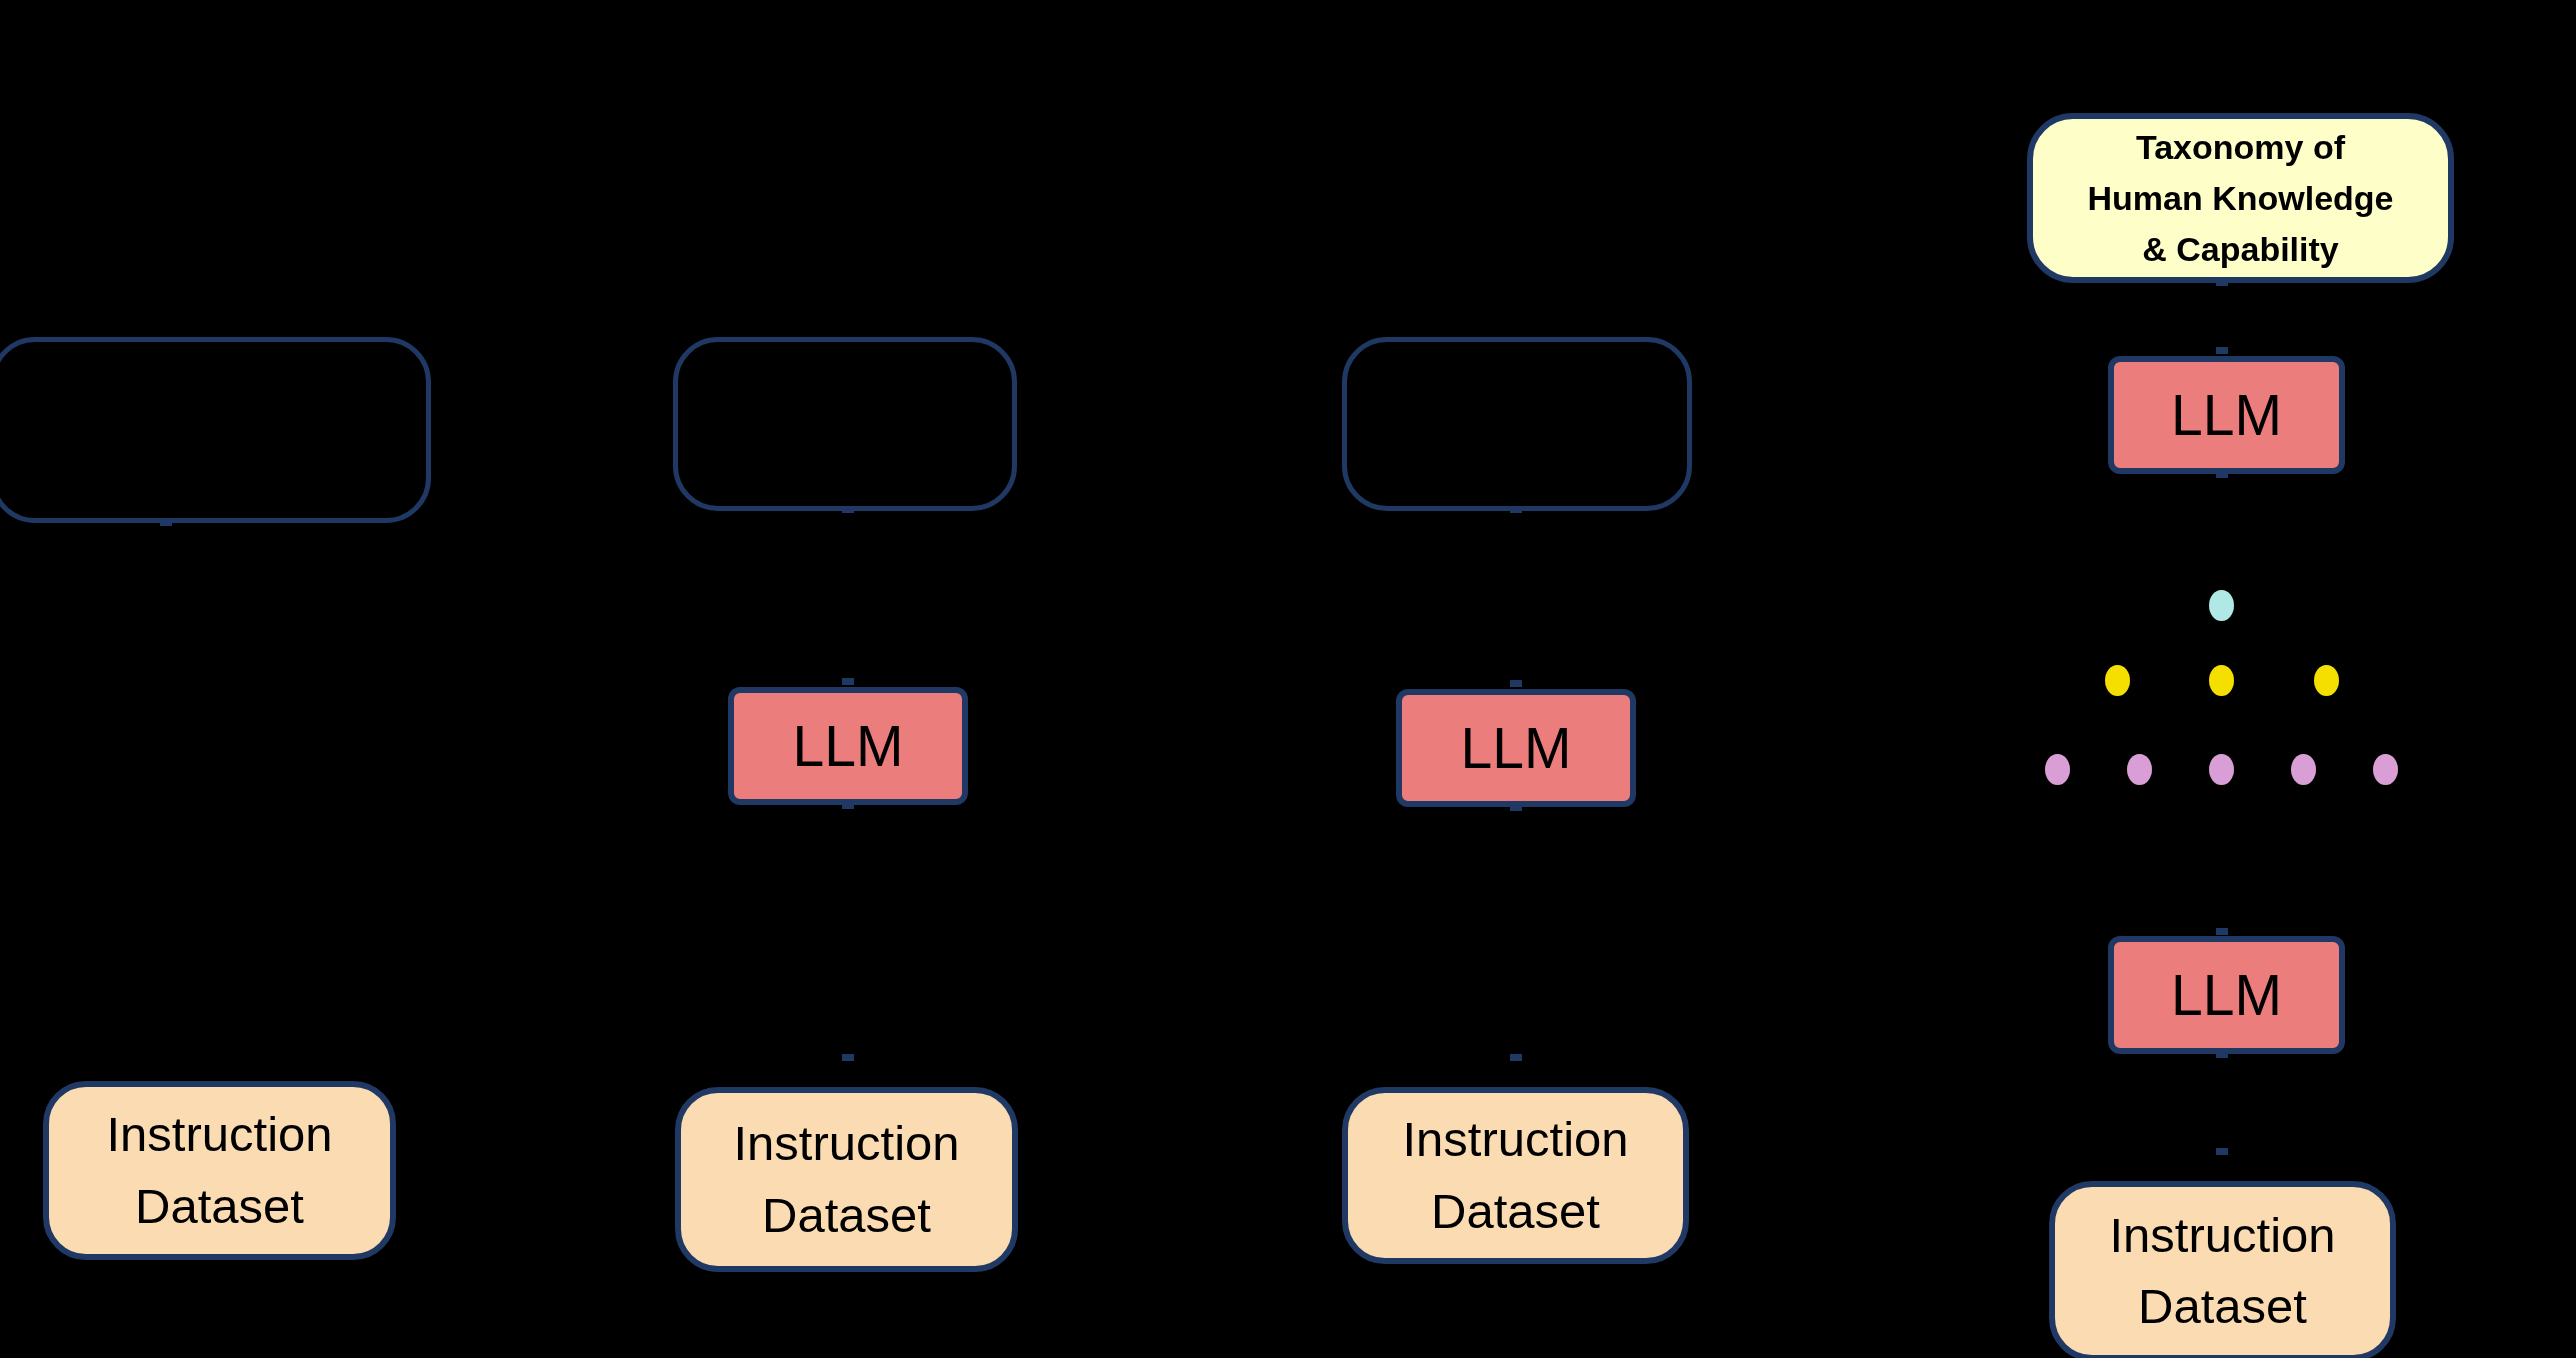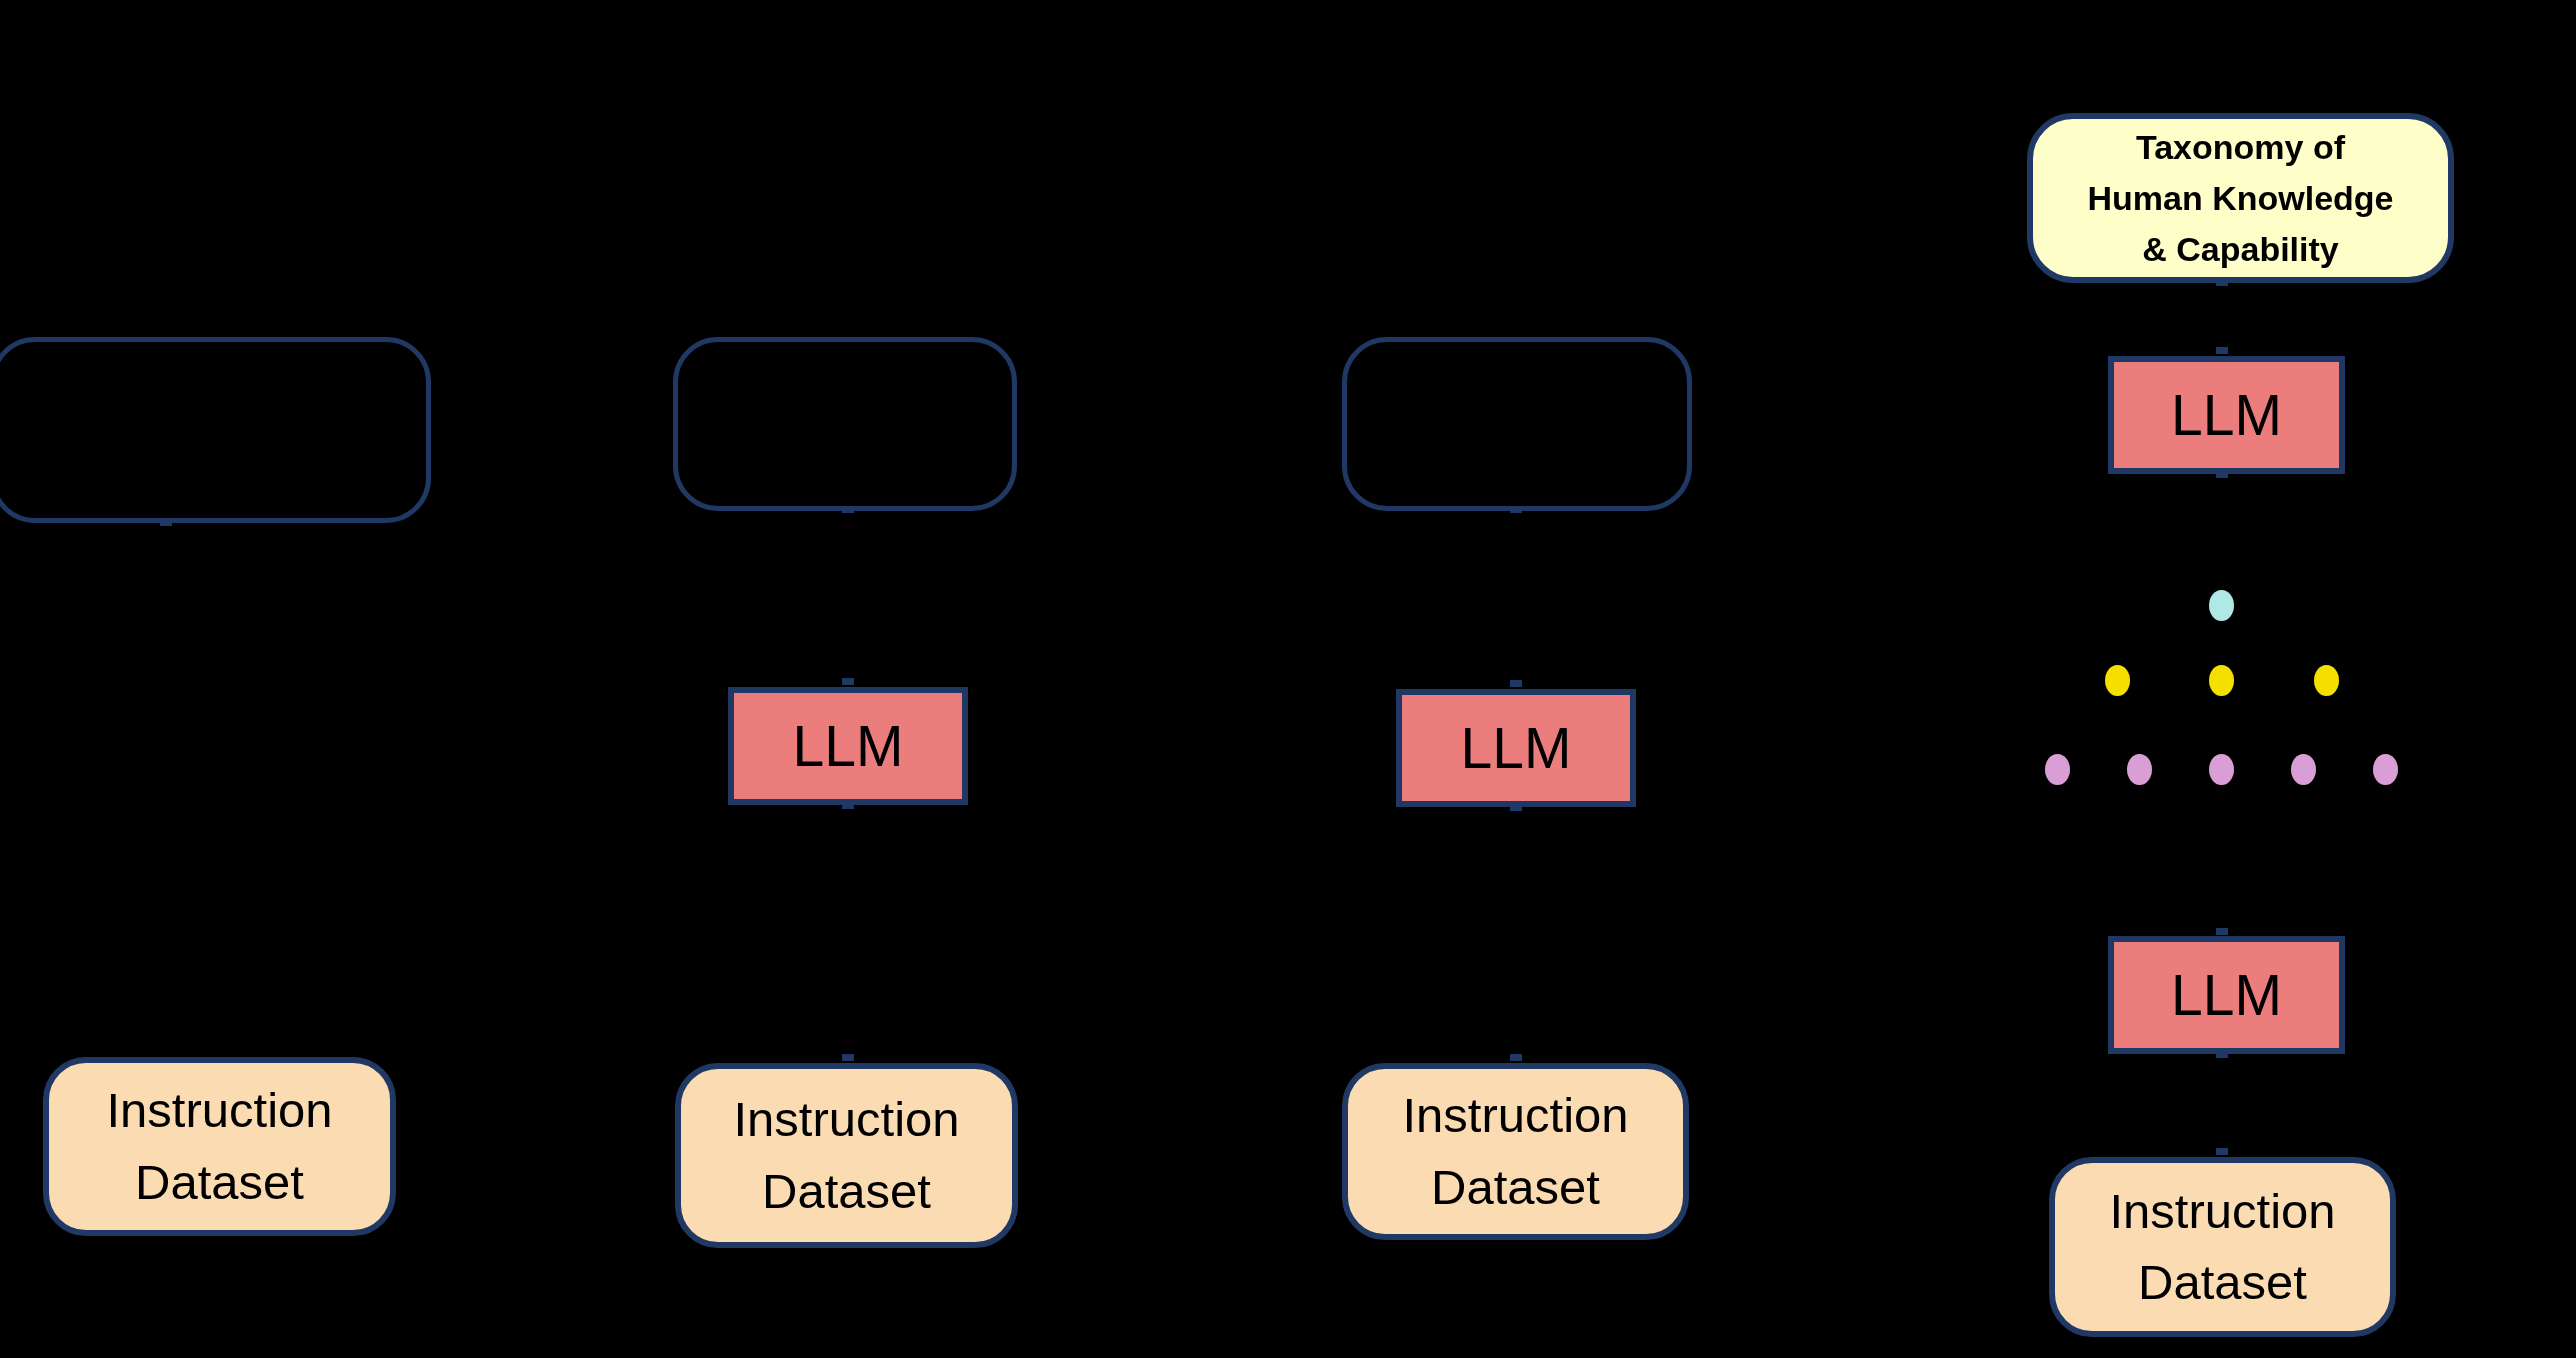--- a/index.html
+++ b/index.html
@@ -22,39 +22,41 @@
     background: var(--background, #000);
   }
   .box {
     position: absolute;
     box-sizing: border-box;
     display: flex;
     align-items: center;
     justify-content: center;
     text-align: center;
     color: #000000;
+    border-radius: 12px;
   }
   .outline-box {
     border: 5.2px solid var(--border_navy);
     border-radius: 45px;
     background: transparent;
   }
   .llm-box {
     border: 6px solid var(--border_navy);
     background: var(--llm_fill);
     font-size: 57px;
     line-height: 1;
   }
   .instr-box {
     border: 6px solid var(--border_navy);
     border-radius: 43px;
     background: var(--instruction_fill);
     font-size: 49px;
     line-height: 1.45;
     white-space: pre-line;
+    margin-top: 24px;
   }
   .taxonomy-box {
     border: 6.7px solid var(--border_navy);
     border-radius: 46px;
     background: var(--taxonomy_fill);
     font-size: 34px;
     font-weight: bold;
     line-height: 1.5;
     white-space: pre-line;
   }

